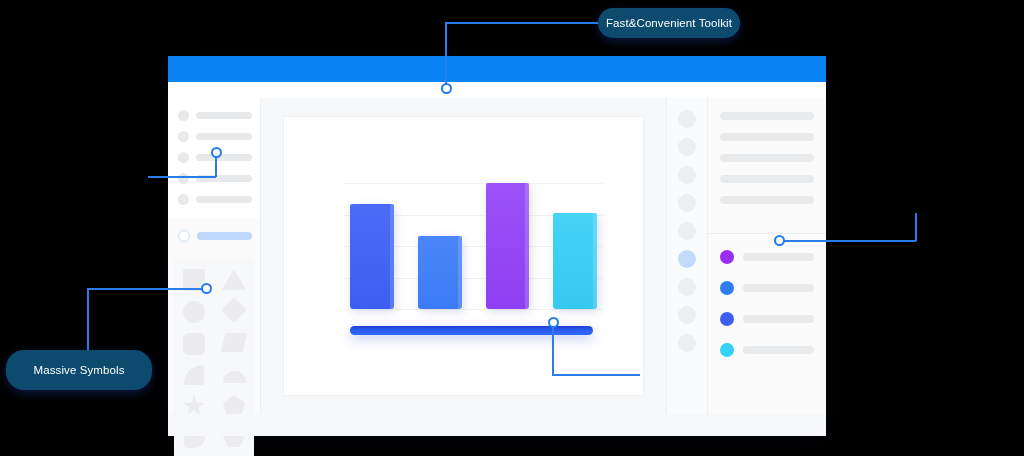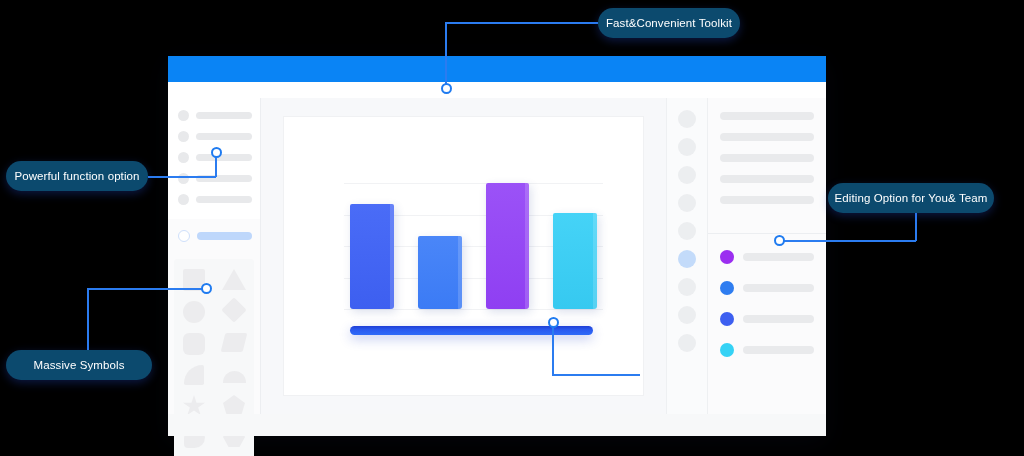--- a/index.html
+++ b/index.html
@@ -244,35 +244,29 @@
   <div class="conn h" style="left:446px;top:22px;width:152px;"></div>
   <div class="conn v" style="left:445px;top:22px;height:66px;"></div>
   <div class="node" style="left:441px;top:83px;"></div>
   <div class="callout" style="left:598px;top:8px;width:142px;height:30px;">
     <span>Fast&amp;Convenient Toolkit</span>
   </div>
 
   <div class="conn h" style="left:148px;top:176px;width:68px;"></div>
   <div class="conn v" style="left:215px;top:152px;height:25px;"></div>
   <div class="node" style="left:211px;top:147px;"></div>
-  <div class="callout" style="left:6px;top:161px;width:142px;height:30px;">
-    <span>Powerful function option</span>
-  </div>
 
   <div class="conn h" style="left:88px;top:288px;width:118px;"></div>
   <div class="conn v" style="left:87px;top:288px;height:62px;"></div>
   <div class="node" style="left:201px;top:283px;"></div>
-  <div class="callout" style="left:6px;top:350px;width:146px;height:30px;">
+  <div class="callout" style="left:6px;top:350px;width:146px;height:40px;">
     <span>Massive Symbols</span>
   </div>
 
   <div class="conn h" style="left:779px;top:240px;width:137px;"></div>
   <div class="conn v" style="left:915px;top:213px;height:28px;"></div>
   <div class="node" style="left:774px;top:235px;"></div>
-  <div class="callout" style="left:828px;top:183px;width:166px;height:30px;">
-    <span>Editing Option for You&amp; Team</span>
-  </div>
 
   <div class="conn v" style="left:552px;top:322px;height:53px;"></div>
   <div class="conn h" style="left:552px;top:374px;width:88px;"></div>
   <div class="node" style="left:548px;top:317px;"></div>
 
 </div>
 
 </body></html>

